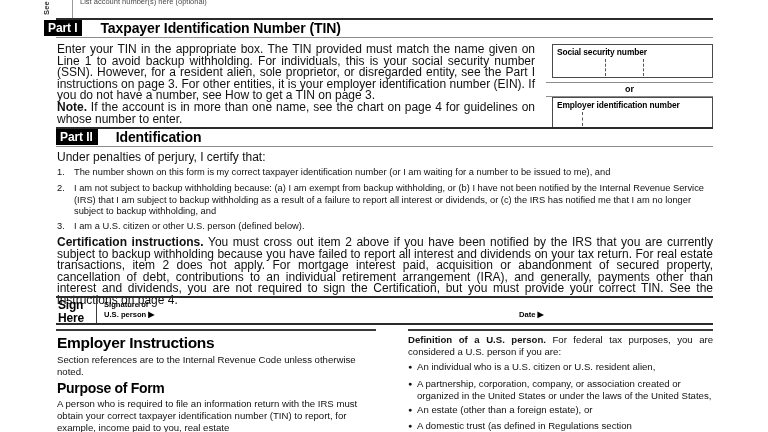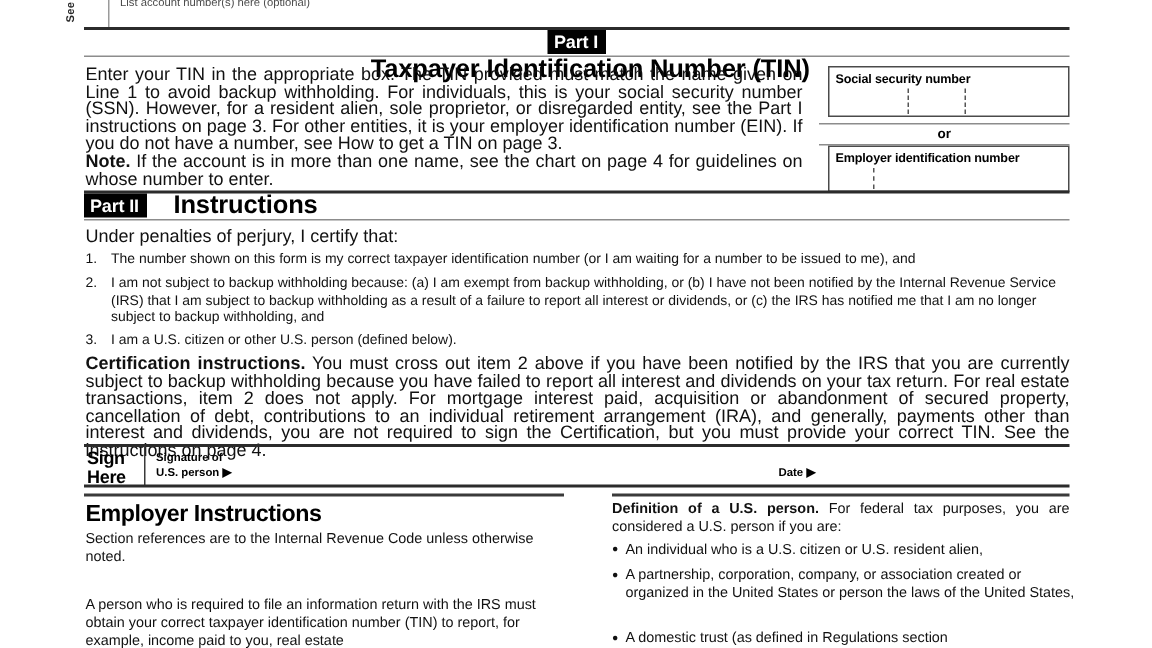--- a/index.html
+++ b/index.html
@@ -88,21 +88,21 @@
     background: #000000;
     color: #ffffff;
     font-size: 12px;
     font-weight: 700;
     line-height: 16px;
     padding: 0 5px 0 4px;
     letter-spacing: -0.1px;
     white-space: nowrap;
   }
   .part-title {
-    font-size: 17px;
+    font-size: 14px;
     font-weight: 700;
     margin-left: 18px;
     white-space: nowrap;
     letter-spacing: -0.1px;
   }
 
   
   .para {
     position: absolute;
     font-size: 12px;
@@ -217,21 +217,21 @@
 
 <div id="page">
 
   <div class="top-strip">
     <div class="side-rot">See</div>
     <div class="vline-top"></div>
     <div class="acct-line">List account number(s) here (optional)</div>
   </div>
 
   <div class="rule rule-thick" style="left:56px; top:18px; width:657px;"></div>
-  <div class="part-bar" style="left:56px; top:20px; width:657px;flex-direction:column;">
+  <div class="part-bar" style="left:44px; top:20px; width:657px;">
     <span class="part-tag">Part I</span>
     <span class="part-title">Taxpayer Identification Number (TIN)</span>
   </div>
   <div class="rule" style="left:56px; top:37px; width:657px;"></div>
 
   <div class="para" style="left:57px; top:44px; width:478px;">
     <span>Enter your TIN in the appropriate box. The TIN provided must match the name given on Line 1 to avoid backup withholding. For individuals, this is your social security number (SSN). However, for a resident alien, sole proprietor, or disregarded entity, see the Part I instructions on page 3. For other entities, it is your employer identification number (EIN). If you do not have a number, see How to get a TIN on page 3.</span>
   </div>
 
   <div class="para" style="left:57px; top:102px; width:478px;">
@@ -249,21 +249,21 @@
   <div class="rule" style="left:546px; top:96px; width:167px;"></div>
 
   <div class="tinbox" style="left:552px; top:97px; width:161px; height:31px;">
     <span class="lbl">Employer identification number</span>
     <span class="dash" style="left:29px; top:14px; height:14px;"></span>
   </div>
 
   <div class="rule rule-thick" style="left:56px; top:127px; width:657px;"></div>
   <div class="part-bar" style="left:56px; top:129px; width:657px;">
     <span class="part-tag">Part II</span>
-    <span class="part-title">Instructions</span>
+    <span class="part-title">Identification</span>
   </div>
   <div class="rule" style="left:56px; top:146px; width:657px;"></div>
 
   <div class="para" style="left:57px; top:152px; width:656px;">Under penalties of perjury, I certify that:</div>
 
   <div class="numitem" style="left:57px; top:167px; width:656px;">
     <span class="num">1.</span>
     <span class="body">The number shown on this form is my correct taxpayer identification number (or I am waiting for a number to be issued to me), and</span>
   </div>
 
@@ -298,23 +298,25 @@
     <span>Date</span>
     <span class="arrow">▶</span>
   </div>
   <div class="rule rule-thick" style="left:56px; top:323px; width:657px;"></div>
 
   <div class="rule rule-dark" style="left:56px; top:329px; width:320px; height:2px;"></div>
   <div class="rule rule-dark" style="left:408px; top:329px; width:305px; height:2px;"></div>
 
   <div class="h1" style="left:57px; top:334px;">Employer Instructions</div>
   <div class="col-para" style="left:57px; top:354px; width:320px;">Section references are to the Internal Revenue Code unless otherwise noted.</div>
+  <div class="h2" style="left:57px; top:380px;">Purpose of Form</div>
   <div class="col-para" style="left:57px; top:398px; width:325px;">A person who is required to file an information return with the IRS must obtain your correct taxpayer identification number (TIN) to report, for example, income paid to you, real estate</div>
 
   <div class="col-para just" style="left:408px; top:334px; width:305px;">
     <b>Definition of a U.S. person.</b><span> For federal tax purposes, you are considered a U.S. person if you are:</span>
   </div>
 
   <div class="bullet" style="left:408px; top:361px; width:305px;">An individual who is a U.S. citizen or U.S. resident alien,</div>
-  <div class="bullet just" style="left:408px; top:378px; width:305px;">A partnership, corporation, company, or association created or organized in the United States or person the laws of the United States,</div>
+  <div class="bullet just" style="left:408px; top:378px; width:305px;">A partnership, corporation, company, or association created or organized in the United States or under the laws of the United States,</div>
+  <div class="bullet" style="left:408px; top:404px; width:305px;">An estate (other than a foreign estate), or</div>
   <div class="bullet" style="left:408px; top:420px; width:305px;">A domestic trust (as defined in Regulations section</div>
 
 </div>
 
 </body></html>

